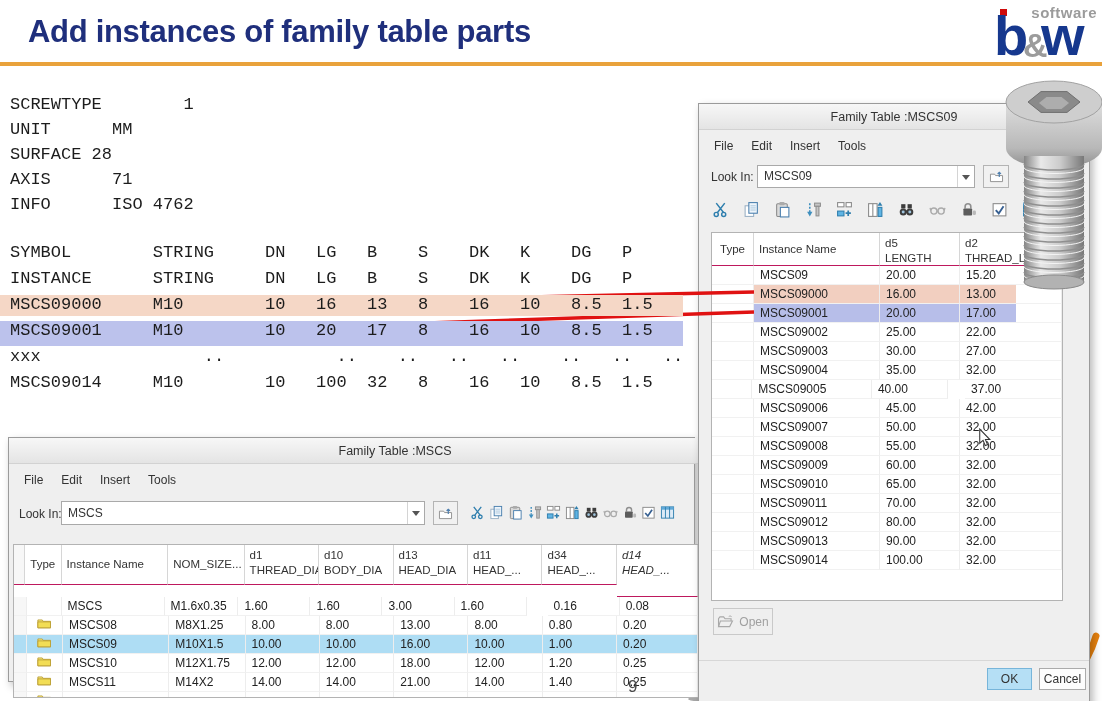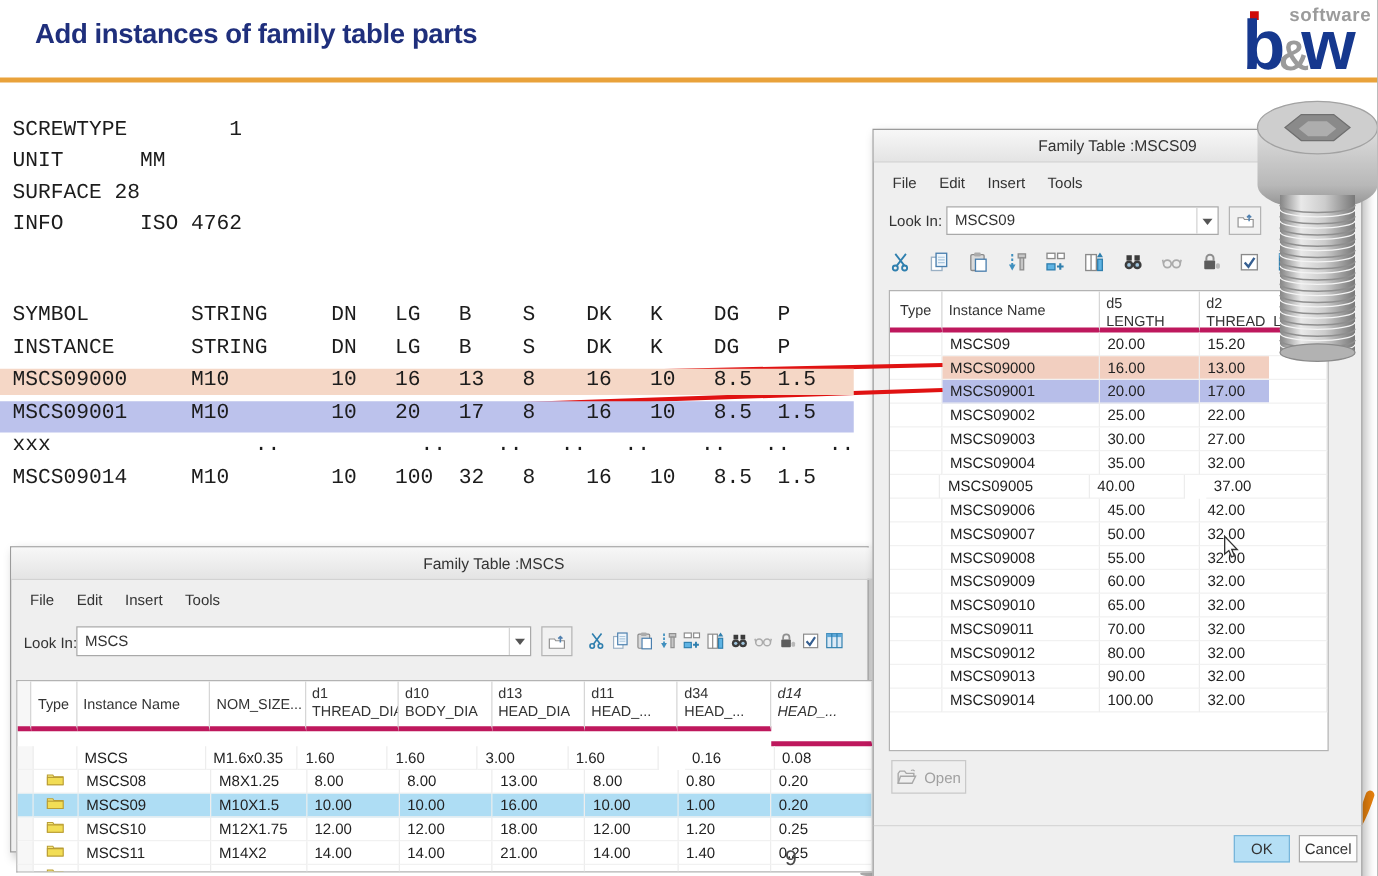--- a/index.html
+++ b/index.html
@@ -4,21 +4,21 @@
 <style>
   * { margin:0; padding:0; box-sizing:border-box; }
   html,body { background:#888; }
   #slide {
     position:relative; width:1102px; height:701px; background:#fff;
     overflow:hidden; font-family:"Liberation Sans", sans-serif; margin:0 auto;
   }
   .abs { position:absolute; }
 
   
-  #slide-title { left:28px; top:14px; font-size:22px; font-weight:bold;
+  #slide-title { left:28px; top:14px; font-size:31px; font-weight:bold;
     color:var(--title-navy); letter-spacing:-0.3px; }
   #orange-rule { left:0; top:62px; width:1102px; height:4px; background:var(--accent-orange); }
   #page-number { left:628px; top:677px; font-size:17px; color:#4a4a4a; }
 
   
   #logo { left:988px; top:0; width:114px; height:64px; }
   #logo .red-sq { position:absolute; left:12px; top:9px; width:7px; height:7px; background:#cf0a0a; }
   #logo .sw { position:absolute; right:5px; top:4px; font-size:15px; font-weight:bold;
     color:#9b9b9b; letter-spacing:.5px; }
   #logo .lb { position:absolute; font-weight:bold; color:#16388e; font-size:56px; line-height:1; }
@@ -56,21 +56,21 @@
     display:flex; align-items:center; justify-content:center; }
   .toolbar { position:absolute; display:flex; align-items:center; }
   .tbtn { display:inline-flex; width:18px; height:18px; align-items:center; justify-content:center; }
   .tbtn svg { width:17px; height:17px; }
   .toolbar.small .tbtn { width:16px; height:16px; }
   .toolbar.small .tbtn svg { width:15px; height:15px; }
 
   
   .ftable { position:absolute; background:#fff; border:1px solid #b3b3b3; overflow:hidden; }
   .trow { display:flex; }
-  .hcell { border-right:1px solid #d6d6d6; border-bottom:4px solid #be185d;
+  .hcell { border-right:1px solid #d6d6d6; border-bottom:1px solid #be185d;
     padding:3px 5px; font-size:11.5px; line-height:1.3; color:#333;
     white-space:nowrap; overflow:hidden; }
   .hcell .l2 { font-size:11.5px; }
   .drow { display:flex; height:19px; }
   .dcell { border-right:1px solid #ededed; border-bottom:1px solid #f1f1f1;
     font-size:12px; line-height:18px; padding:0 6px; white-space:nowrap; overflow:hidden; color:#222; }
   .dcell.ctr { text-align:center; padding:0; }
   .gutter { background:#f7f7f7; }
   .drow.sel .dcell { background:var(--selected-row-blue); }
 
@@ -106,21 +106,21 @@
     <span class="sw">software</span>
     <span class="lb" style="left:6px;top:8px">b</span>
     <span class="lamp" style="left:35px;top:28px">&amp;</span>
     <span class="lb" style="left:53px;top:8px">w</span>
   </div>
 
   <div id="hl-layer" class="abs">
       <div class="hl-bar" style="top: 55px; height: 21px; background: var(--highlight-pink);"></div>
       <div class="hl-bar" style="top: 81px; height: 25px; background: var(--highlight-blue);"></div>
     </div>
-  <div id="code-params" class="abs code"><div class="code-line">SCREWTYPE        1</div><div class="code-line">UNIT      MM</div><div class="code-line">SURFACE 28</div><div class="code-line">INFO      ISO 4762</div></div>
+  <div id="code-params" class="abs code"><div class="code-line">SCREWTYPE        1</div><div class="code-line">UNIT      MM</div><div class="code-line">SURFACE 28</div><div class="code-line">AXIS      71</div><div class="code-line">INFO      ISO 4762</div></div>
   <div id="code-table" class="abs code"><div class="code-line">SYMBOL        STRING     DN   LG   B    S    DK   K    DG   P</div><div class="code-line">INSTANCE      STRING     DN   LG   B    S    DK   K    DG   P</div><div class="code-line">MSCS09000     M10        10   16   13   8    16   10   8.5  1.5</div><div class="code-line">MSCS09001     M10        10   20   17   8    16   10   8.5  1.5</div><div class="code-line">xxx                ..           ..    ..   ..   ..    ..   ..   ..</div><div class="code-line">MSCS09014     M10        10   100  32   8    16   10   8.5  1.5</div></div>
 
   <div id="dlg-mscs" class="dialog">
     <div class="titlebar">
       <span>Family Table :MSCS</span>
     </div>
     <div class="menubar"><span class="menu-item">File</span><span class="menu-item">Edit</span><span class="menu-item">Insert</span><span class="menu-item">Tools</span></div>
     <div class="lookin-label" style="left:10px;top:69px">Look In:</div>
     <div class="combo" style="left:52px;top:63px;width:364px;height:24px">
       <span class="combo-val" style="line-height:22px">MSCS</span>

